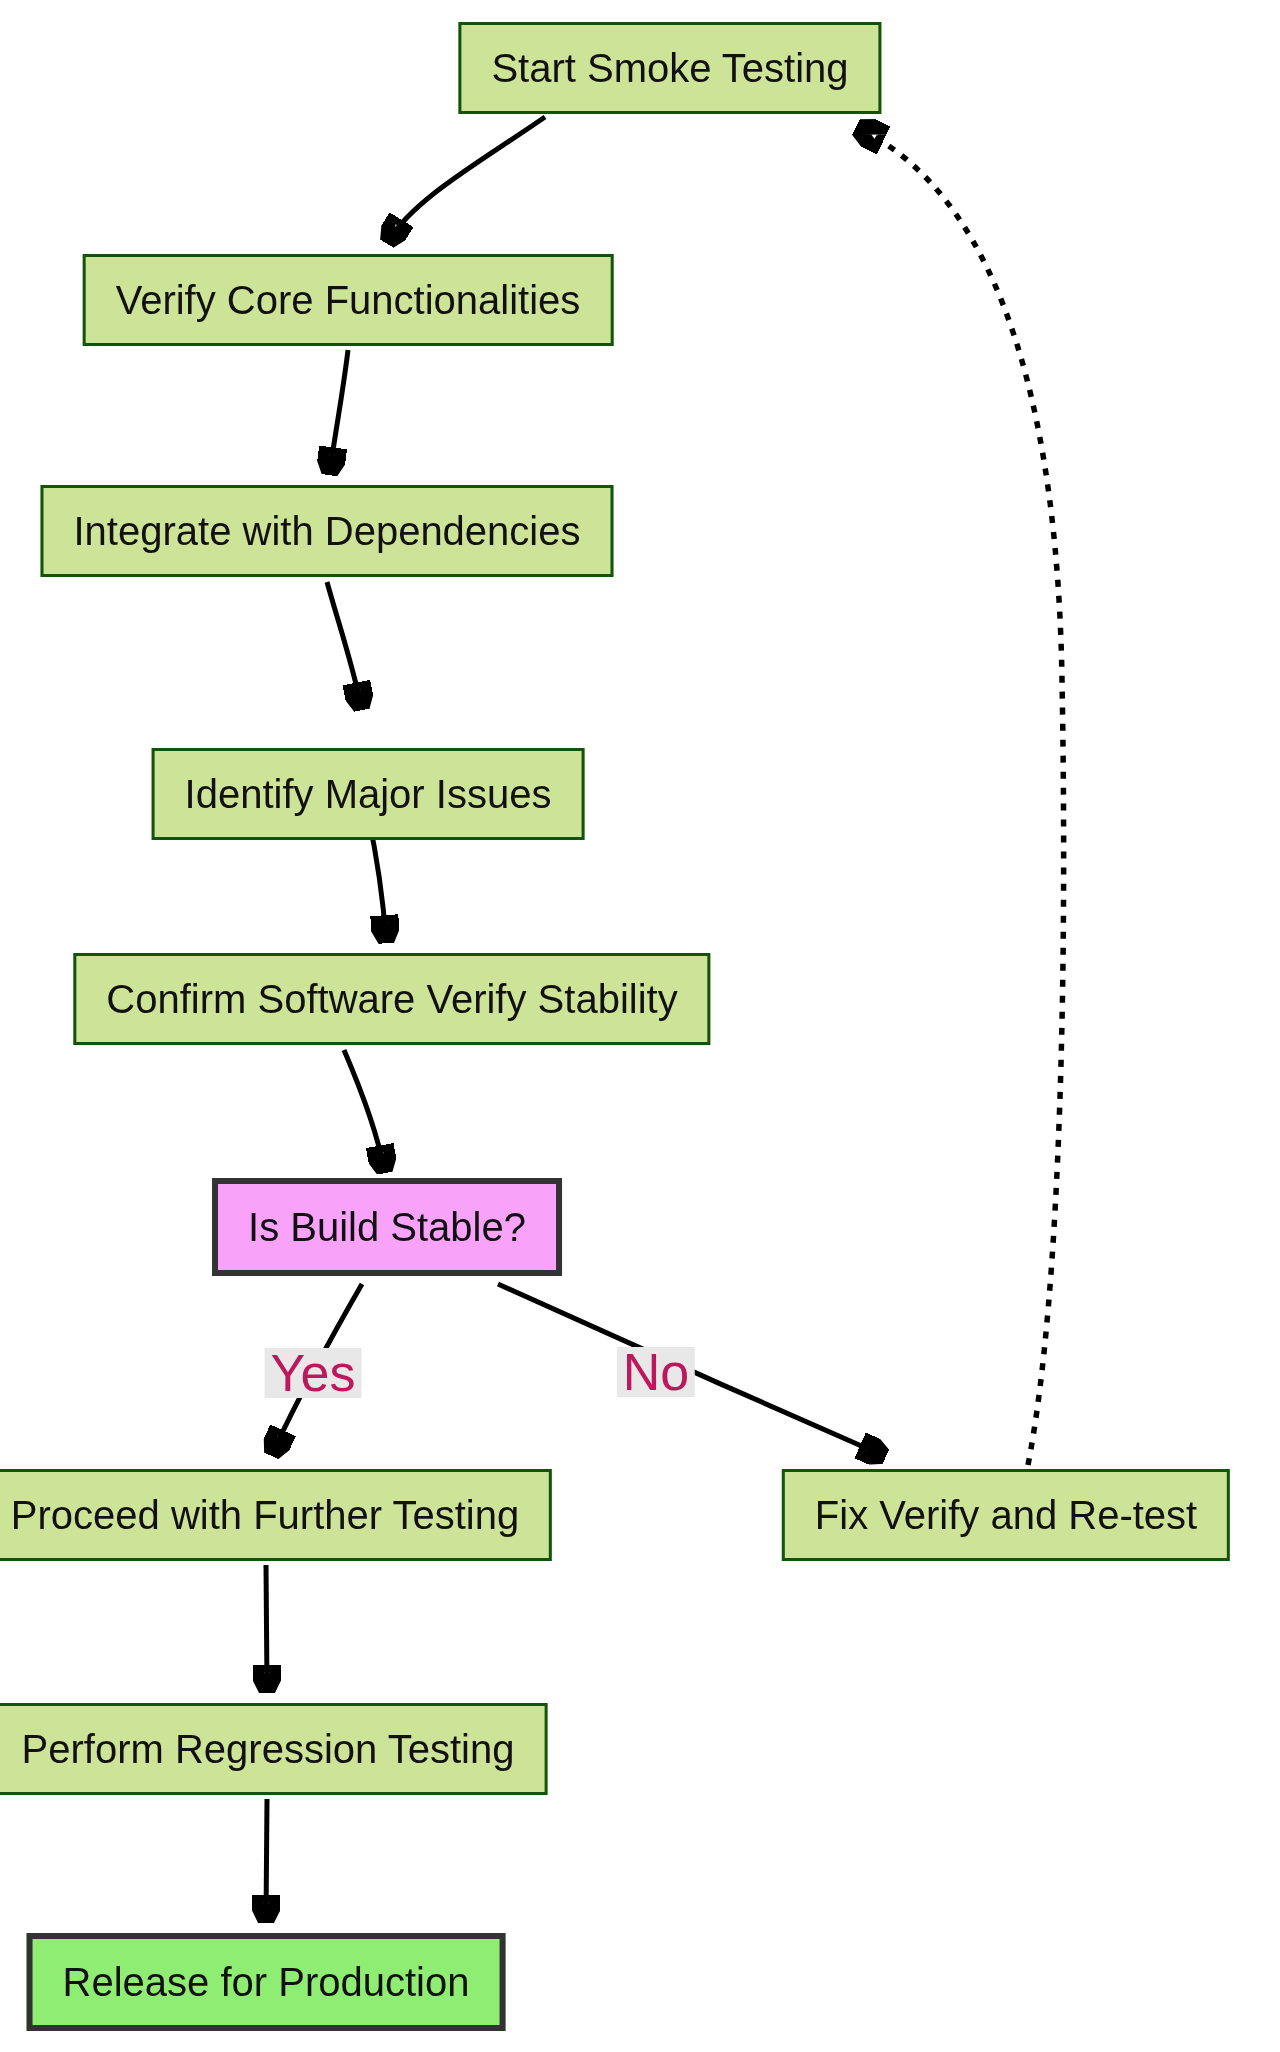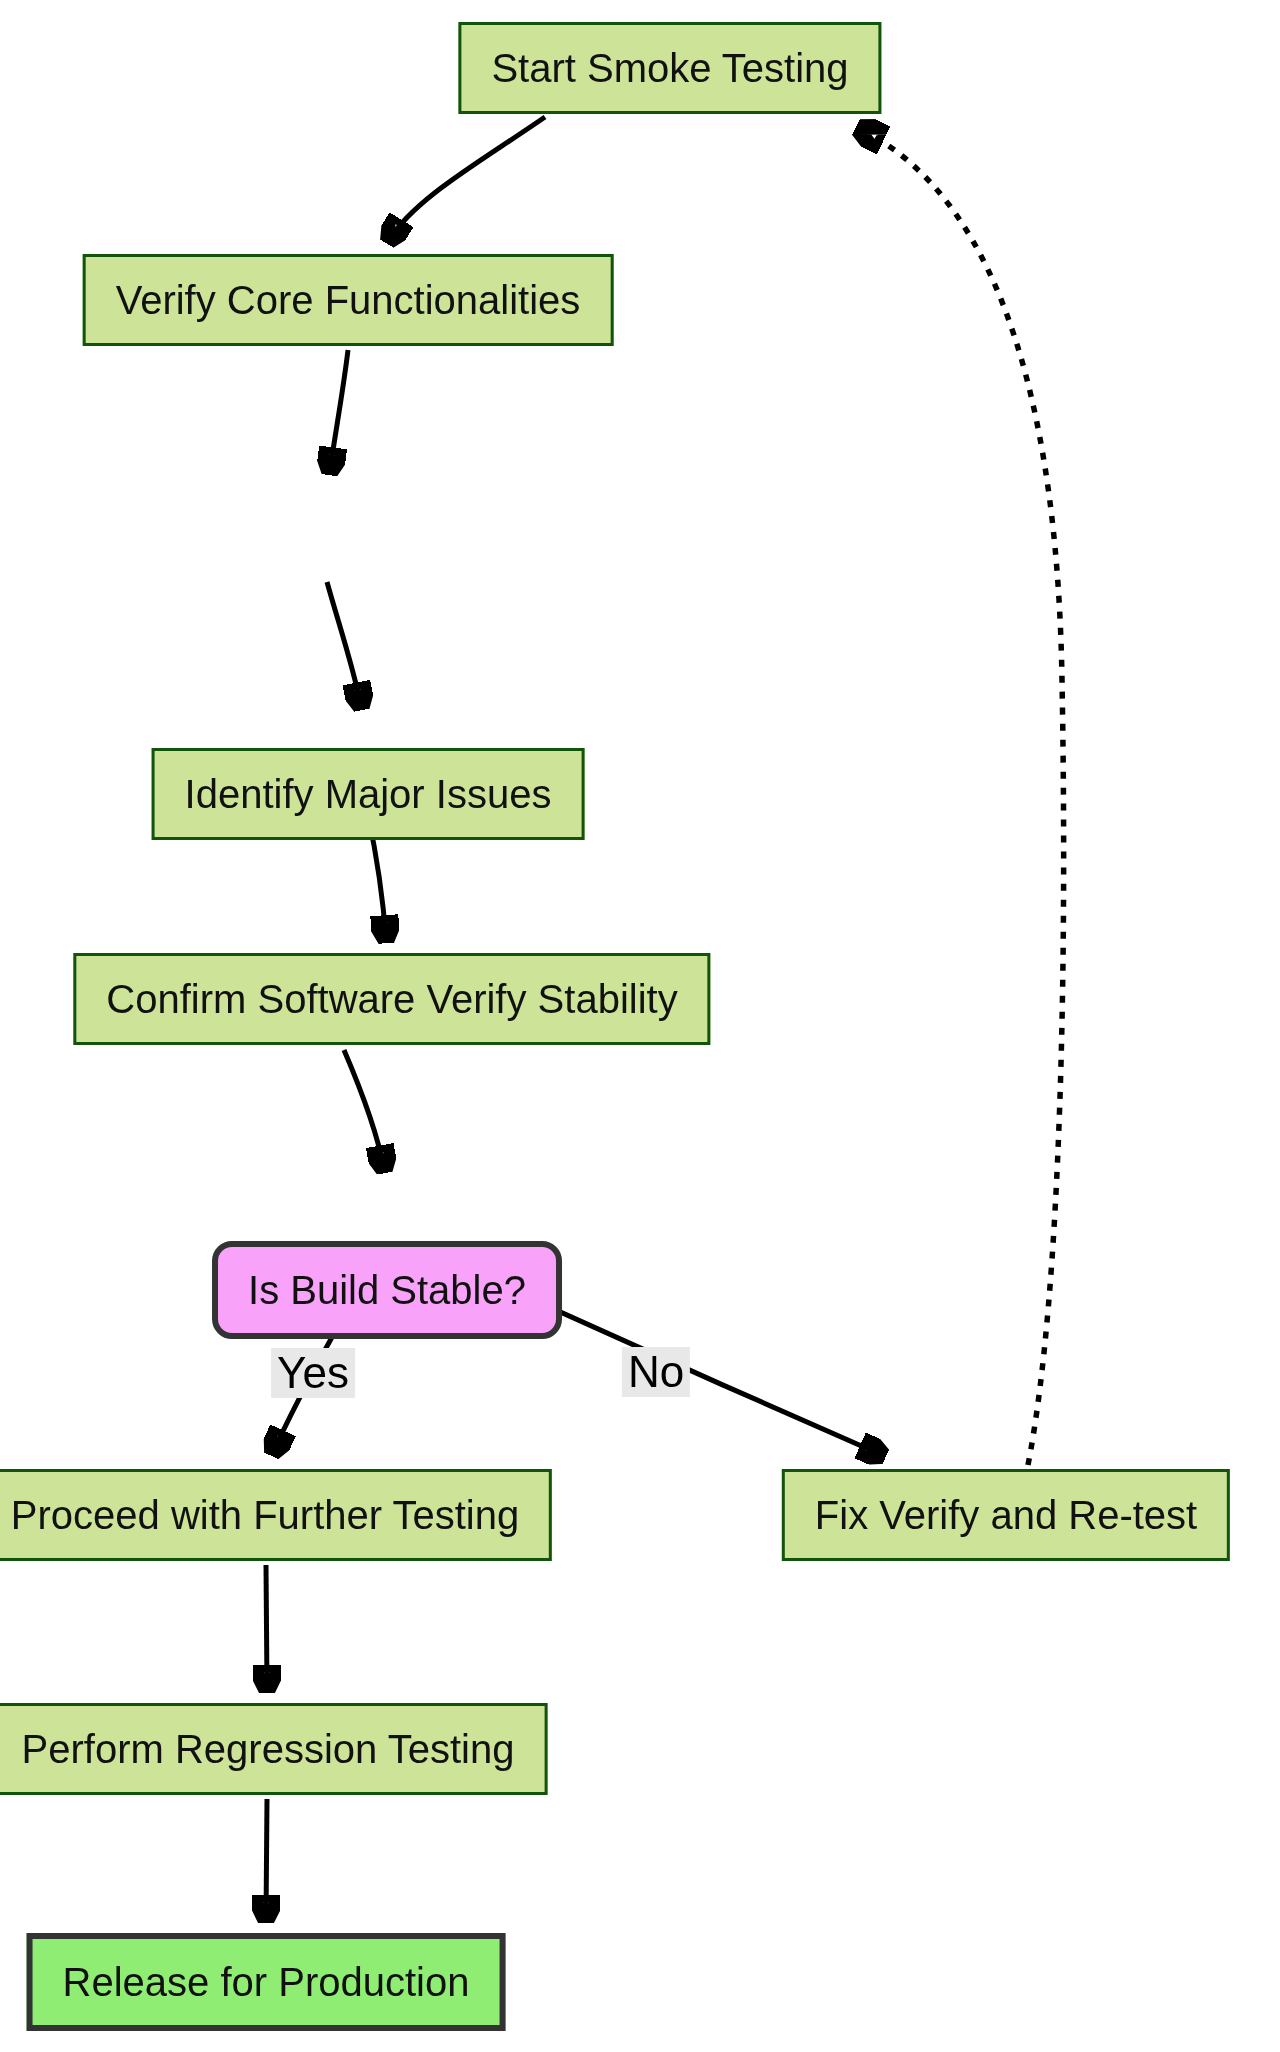--- a/index.html
+++ b/index.html
@@ -50,22 +50,22 @@
     border: 6px solid #333333;
   }
   .node.release {
     background: #90ed73;
     border: 6px solid #333333;
   }
   .edge-label {
     position: absolute;
     transform: translate(-50%, -50%);
     background: #e8e8e8;
-    color: #000000;
-    font-size: 44px;
+    color: #be185d;
+    font-size: 52px;
     line-height: 48px;
     padding: 1px 6px;
     white-space: nowrap;
   }
 </style>
 </head>
 <body>
 
 <div class="canvas">
 
@@ -85,26 +85,27 @@
     <path d="M 498 1284 C 610 1335, 758 1401, 882 1455" marker-end="url(#arrowhead)"></path>
     <path d="M 266 1565 L 267 1689" marker-end="url(#arrowhead)"></path>
     <path d="M 267 1799 L 266 1919" marker-end="url(#arrowhead)"></path>
     <path class="dashed" d="M 1028 1465 C 1062 1290, 1067 950, 1062 680 C 1058 430, 1008 202, 860 129" marker-end="url(#arrowhead)"></path>
   </svg>
 
   <div class="node process" style="left:670px; top:22px;">Start Smoke Testing</div>
 
   <div class="node process" style="left:348px; top:254px;">Verify Core Functionalities</div>
 
+  <div class="node process" style="left:327px; top:485px;">Integrate with Dependencies</div>
 
   <div class="node process" style="left:368px; top:748px;">Identify Major Issues</div>
 
   <div class="node process" style="left:392px; top:953px;">Confirm Software Verify Stability</div>
 
-  <div class="node decision" style="left:387px; top:1241px;border-radius:20px;">Is Build Stable?</div>
+  <div class="node decision" style="left:387px; top:1178px;">Is Build Stable?</div>
 
   <div class="node process" style="left:265px; top:1469px;">Proceed with Further Testing</div>
 
   <div class="node process" style="left:1006px; top:1469px;">Fix Verify and Re-test</div>
 
   <div class="node process" style="left:268px; top:1703px;">Perform Regression Testing</div>
 
   <div class="node release" style="left:266px; top:1933px;">Release for Production</div>
 
   <div class="edge-label" style="left:313px; top:1373px;">Yes</div>

